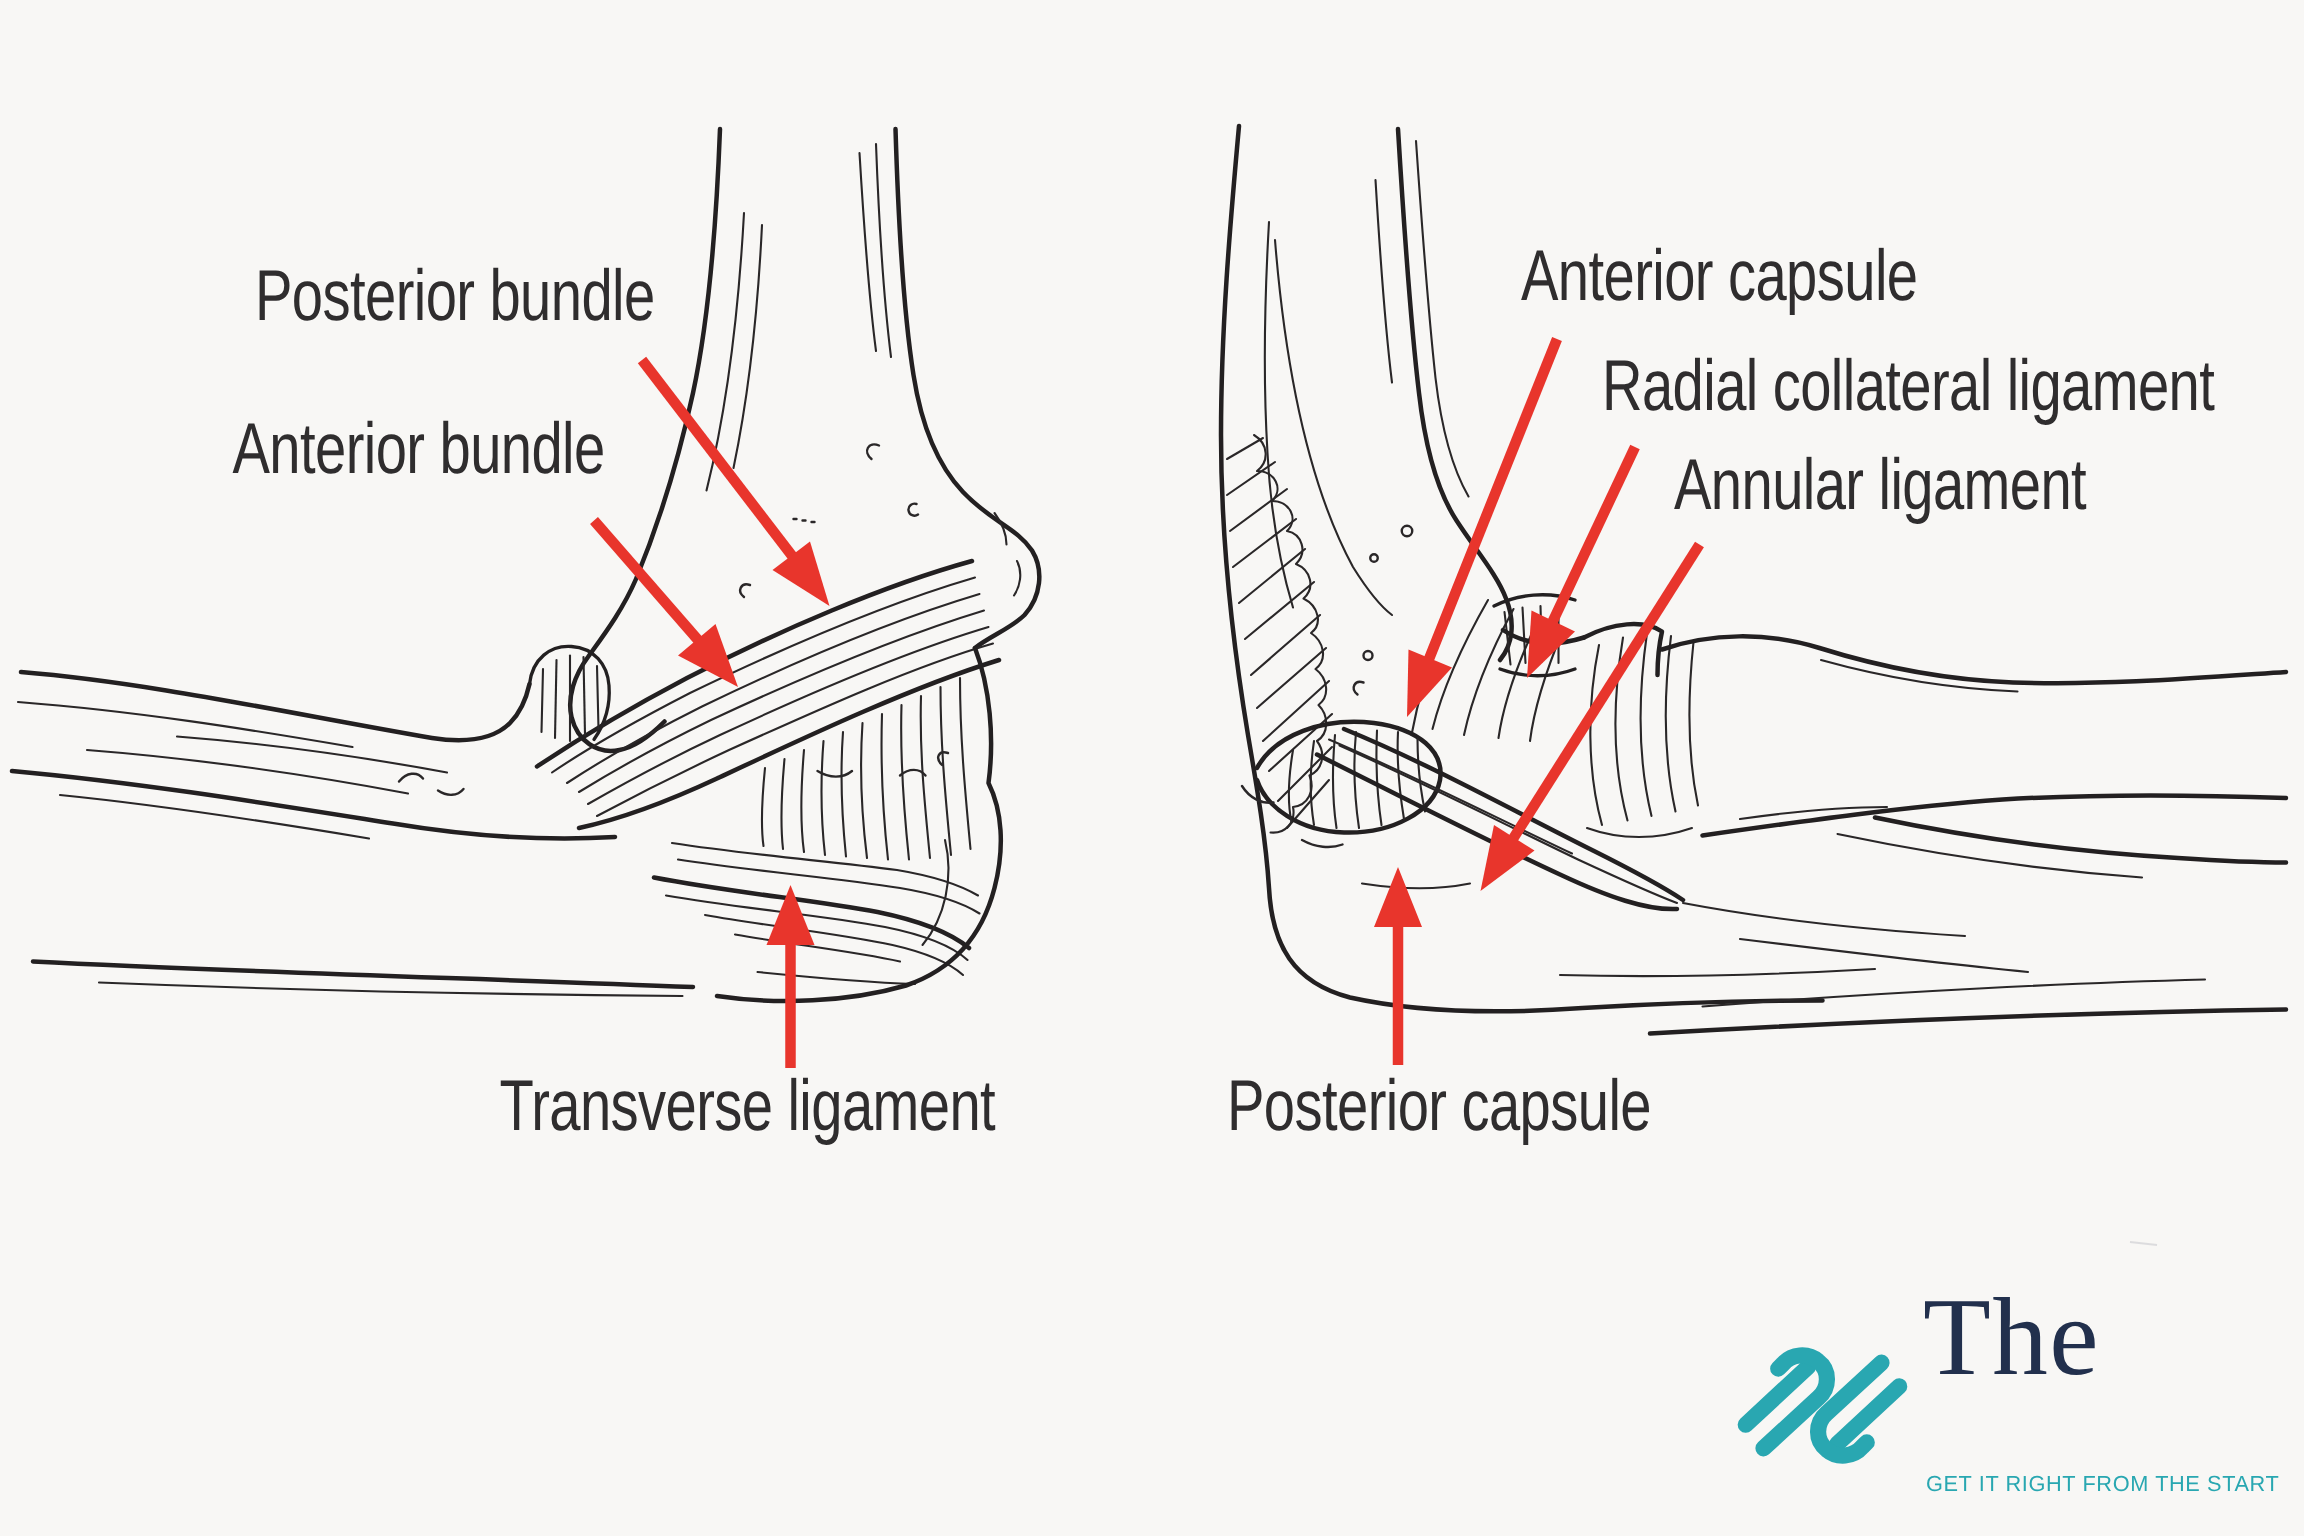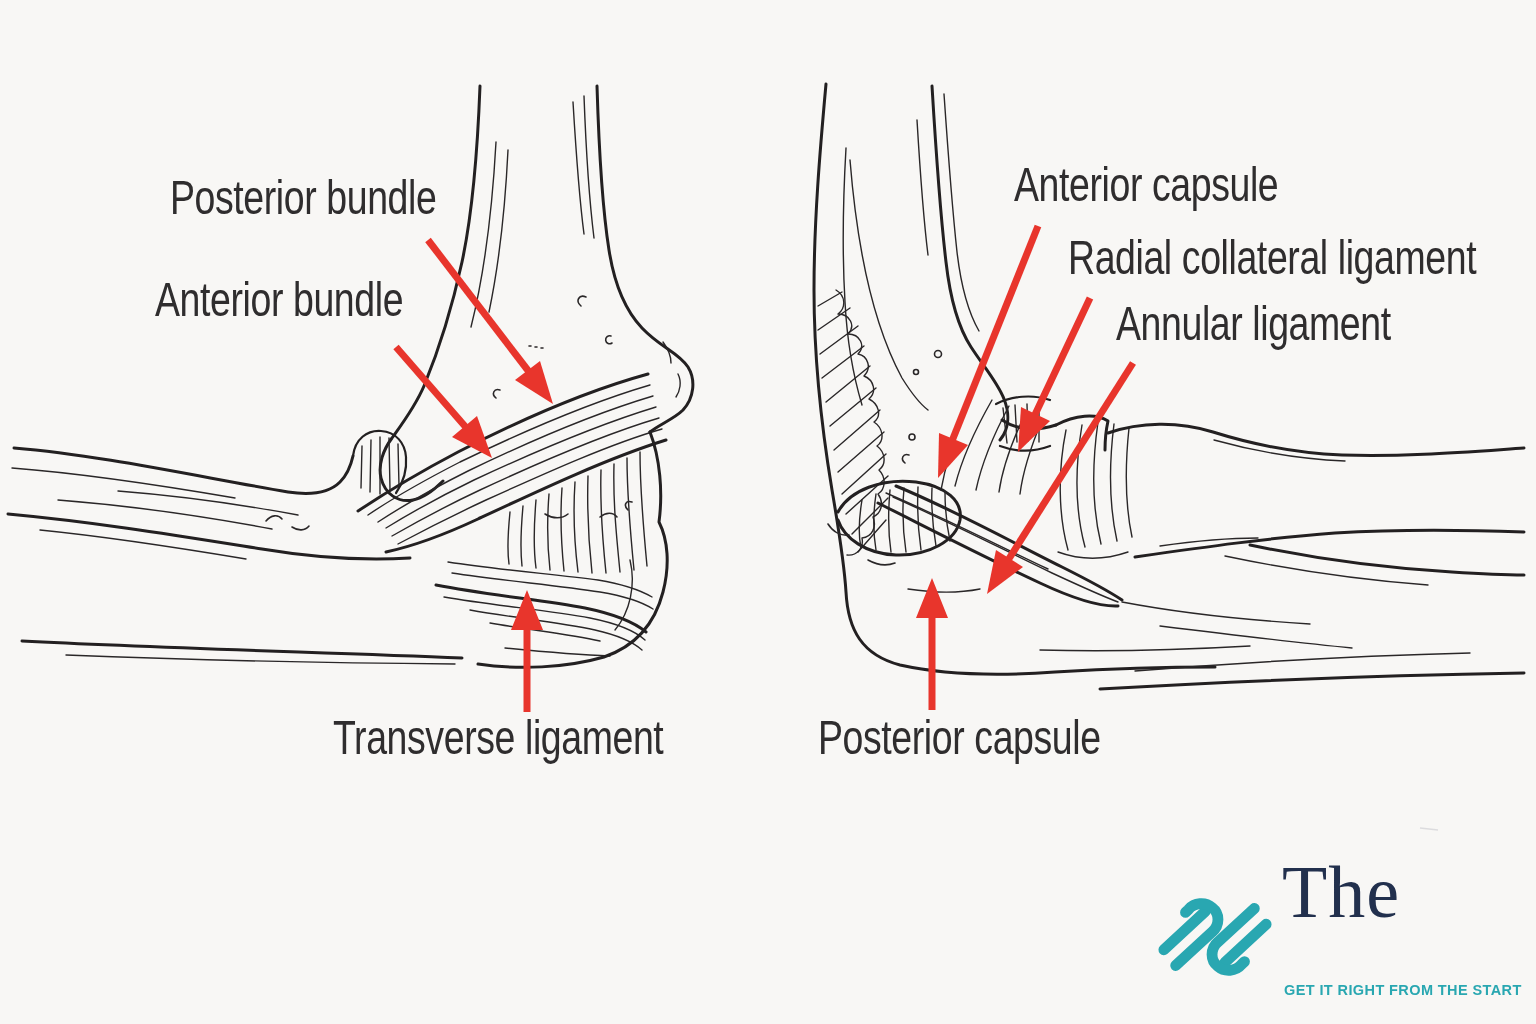--- a/index.html
+++ b/index.html
@@ -27,21 +27,21 @@
   .arrow-head{fill:#e8352c;stroke:none;}
   .smudge{stroke:#c9c9cf;stroke-width:1.5;fill:none;opacity:.6;}
 
   
   .logo{position:absolute;left:1156px;top:878px;width:410px;height:135px;}
   .logo-icon{position:absolute;left:0;top:8px;width:118px;height:102px;}
   .logo-text{position:absolute;left:126px;top:-14px;color:#22304d;
     font-family:"Liberation Serif","DejaVu Serif",serif;
     font-size:74px;line-height:56px;letter-spacing:1px;white-space:nowrap;}
   .logo-tagline{position:absolute;left:128px;top:104px;color:#29a7b1;
-    font-weight:bold;font-size:14.5px;letter-spacing:.4px;white-space:nowrap;}
+    font-weight:normal;font-size:14.5px;letter-spacing:.4px;white-space:nowrap;}
 </style>
 </head>
 <body>
 
 <div class="stage">
 
   <svg class="art" width="1536" height="1024" viewBox="0 0 1536 1024">
 
     <g>
 

